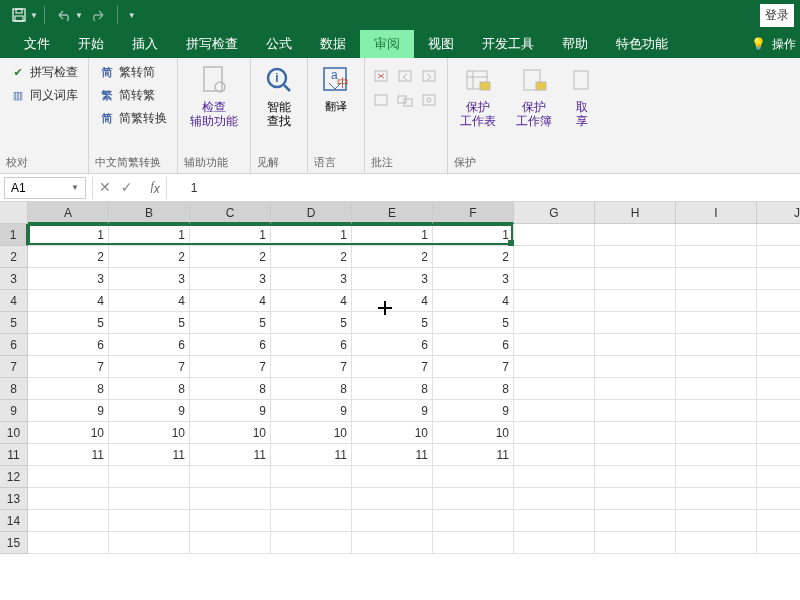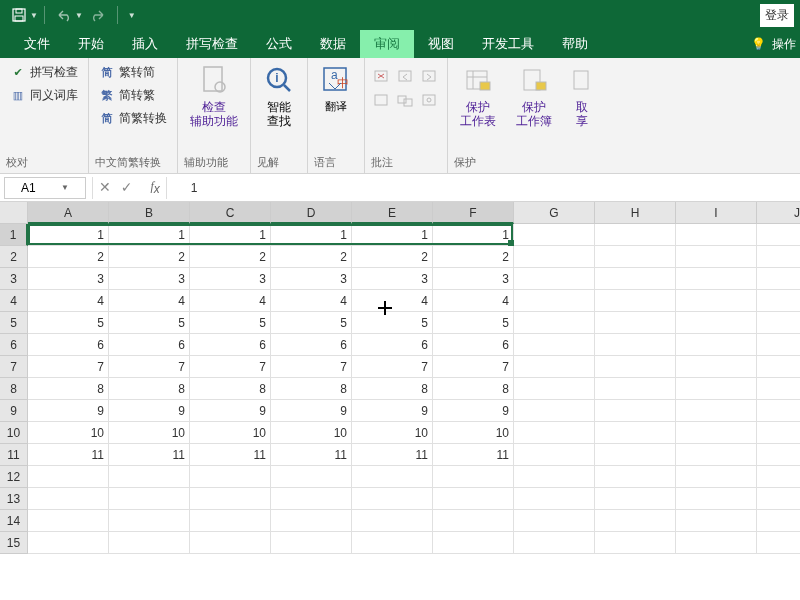--- a/index.html
+++ b/index.html
@@ -22,21 +22,21 @@
 .vstack{display:flex;flex-direction:column;gap:2px}
 .item-sm{display:flex;align-items:center;gap:4px;padding:2px 4px;white-space:nowrap;color:#333}
 .icon-box{width:16px;height:16px;display:inline-flex;align-items:center;justify-content:center;font-size:11px}
 .big-btn{display:flex;flex-direction:column;align-items:center;gap:4px;padding:2px 6px;min-width:42px}
 .big-btn.disabled{color:#4c1d95}
 .big-icon{width:32px;height:32px;display:flex;align-items:center;justify-content:center}
 .big-lbl{font-size:11px;text-align:center;line-height:1.2;color:inherit}
 .sm-btns{display:flex;gap:2px}
 .sm-ico{width:22px;height:22px;display:flex;align-items:center;justify-content:center;color:#a0a0a0}
 .fbar{height:28px;border-bottom:1px solid #d4d4d4;display:flex;align-items:center;background:#fff}
-.namebox{width:82px;height:22px;border:1px solid #ccc;margin-left:4px;padding:0 16px;display:flex;align-items:center;justify-content:space-between;font-size:12px}
+.namebox{width:82px;height:22px;border:1px solid #ccc;margin-left:4px;padding:0 6px;display:flex;align-items:center;justify-content:space-between;font-size:12px}
 .namebox-arr{font-size:8px;color:#666}
 .fbar-sep{width:1px;height:22px;background:#ddd;margin:0 6px}
 .fbar-icons{display:flex;gap:10px;color:#888;align-items:center}
 .fbar-fx{font-style:italic;font-family:serif;color:#666;margin-left:8px}
 .fval{margin-left:18px;color:#333}
 .grid{position:relative;background:#fff}
 .corner{position:absolute;left:0;top:0;width:28px;height:22px;background:#e6e6e6;border-right:1px solid #ccc;border-bottom:1px solid #ccc}
 .colhead{position:absolute;top:0;left:28px;height:22px;display:flex}
 .ch{width:81px;height:22px;background:#e6e6e6;border-right:1px solid #ccc;border-bottom:1px solid #ccc;text-align:center;line-height:22px;color:#333}
 .ch.sel{background:#d2d2d2;border-bottom:2px solid #217346}
@@ -89,20 +89,21 @@
     <div class="tab">文件</div>
     <div class="tab">开始</div>
     <div class="tab">插入</div>
     <div class="tab">拼写检查</div>
     <div class="tab">公式</div>
     <div class="tab">数据</div>
     <div class="tab active">审阅</div>
     <div class="tab">视图</div>
     <div class="tab">开发工具</div>
     <div class="tab">帮助</div>
+    <div class="tab">特色功能</div>
     <div class="tab-right">
       <span style="margin-right:6px">💡</span>
       <span>操作</span>
     </div>
   </div>
 
 <div class="ribbon">
   <div class="group">
     <div class="group-body">
       <div class="vstack">

